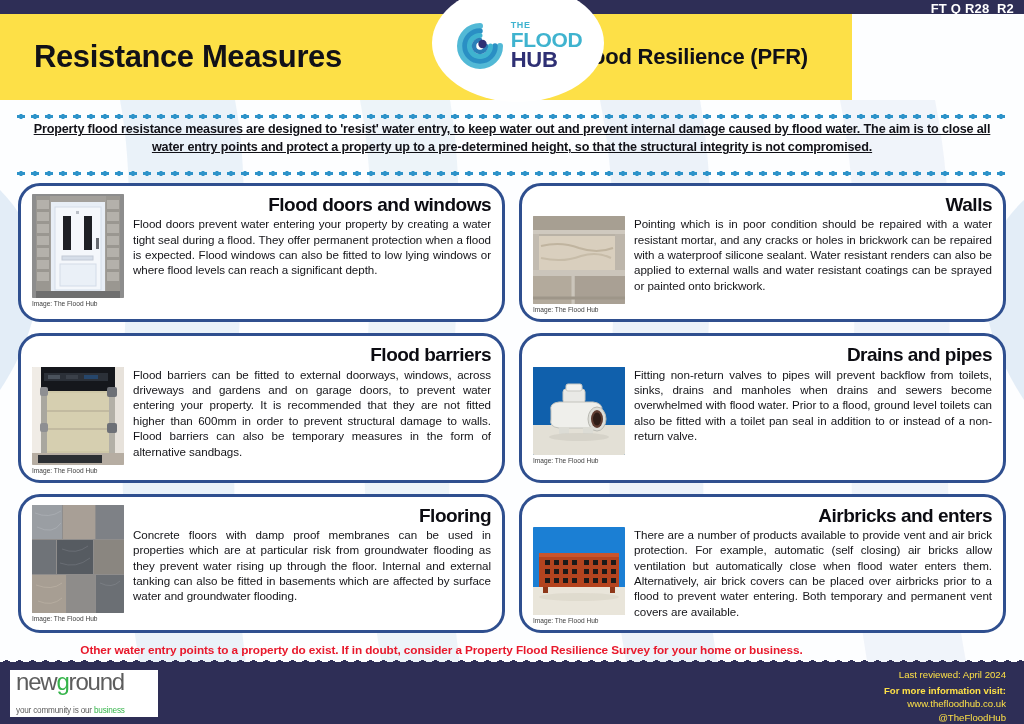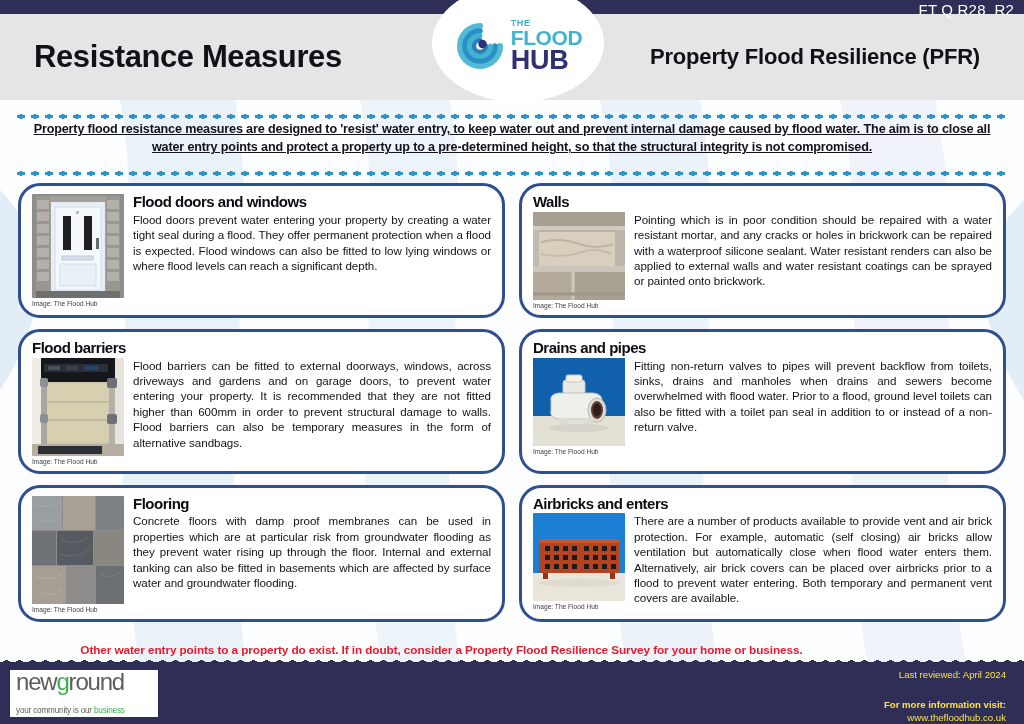--- a/index.html
+++ b/index.html
@@ -18,28 +18,28 @@
   
   .bg-waves { position: absolute; inset: 0; z-index: 0; pointer-events: none; }
 
   
   .topstrip {
     position: absolute; top: 0; left: 0; width: 1024px; height: 14px;
     background: #2e2e56; z-index: 5;
   }
   .doccode {
     position: absolute; top: 1px; right: 10px; z-index: 7;
-    color: #ffffff; font-size: 15px; font-weight: normal;
+    color: #ffffff; font-size: 13px; font-weight: bold;
     letter-spacing: .2px; white-space: pre;
   }
 
   
   .header {
-    position: absolute; top: 14px; left: 0; width: 1024px; height: 86px;
-    background: #e5e5e5; z-index: 4;
+    position: absolute; top: 14px; left: 0; width: 852px; height: 86px;
+    background: #fde047; z-index: 4;
     display: flex; align-items: center; padding-left: 32px;
   }
   .header-title {
     position: absolute; left: 34px; top: 50%; transform: translateY(-50%);
     font-size: 31px; font-weight: bold; color: #111118; letter-spacing: -0.4px;
   }
   .header-sub {
     position: absolute; right: 44px; top: 50%; transform: translateY(-50%);
     font-size: 22px; font-weight: bold; color: #101018; letter-spacing: -0.2px;
   }
@@ -49,21 +49,21 @@
     position: absolute; left: 432px; top: -16px;
     width: 172px; height: 118px; z-index: 6;
     background: #ffffff;
     border-radius: 50% / 50%;
     display: flex; align-items: center; justify-content: center;
   }
   .logo-inner { display: flex; align-items: center; gap: 5px; margin-top: 6px; }
   .logo-words { line-height: 1; }
   .logo-the { font-size: 9px; font-weight: bold; color: #3fb3cf; letter-spacing: .6px; }
   .logo-flood { font-size: 21px; font-weight: bold; color: #3fb3cf; letter-spacing: -.4px; line-height: .95; }
-  .logo-hub { font-size: 27px; font-weight: bold; color: #2f3074; letter-spacing: -.3px; line-height: .95; }
+  .logo-hub { font-size: 22px; font-weight: bold; color: #2f3074; letter-spacing: -.3px; line-height: .95; }
 
   
   .dots {
     position: absolute; left: 14px; width: 996px; height: 7px; z-index: 3;
     background-image: radial-gradient(#2e93c9 42%, transparent 44%);
     background-size: 14px 7px; background-repeat: repeat-x;
   }
   .dots-dark {
     position: absolute; left: 0; width: 1024px; height: 7px; z-index: 8;
     background-image: radial-gradient(#2e2e56 42%, transparent 44%);
@@ -93,21 +93,21 @@
     width: 92px; height: 104px; border-radius: 1px; overflow: hidden;
     position: relative; background: #c9c9c9;
   }
   .thumb svg { display: block; width: 100%; height: 100%; }
   .thumb-cap {
     font-size: 6.6px; color: #3c3c3c; margin-top: 2px;
     font-family: "Liberation Sans", sans-serif; white-space: nowrap;
   }
   .card-text { flex: 1 1 auto; min-width: 0; }
   .card-title {
-    text-align: left; font-size: 15px; font-weight: bold; color: #0c0c12;
+    text-align: right; font-size: 19px; font-weight: bold; color: #0c0c12;
     letter-spacing: -0.5px; line-height: 1.12; margin-bottom: 1px;
   }
   .card-desc {
     font-size: 11.6px; color: #141418; line-height: 1.33;
     text-align: justify; text-justify: inter-word; letter-spacing: -0.05px;
   }
   .card.has-top-title .card-body { margin-top: 0; }
 
   
   .rednote {
@@ -129,21 +129,21 @@
   .ng-word { font-size: 24px; color: #5d5d5d; letter-spacing: -1.2px; line-height: 1; }
   .ng-word .g { color: #35b44a; }
   .ng-tag { font-size: 8.2px; color: #5d5d5d; letter-spacing: -0.2px; margin-top: 12px; }
   .ng-tag .biz { color: #35b44a; }
 
   .foot-right {
     position: absolute; right: 18px; top: 6px; width: 300px;
     text-align: right; color: #fde047; line-height: 1.38;
   }
   .foot-rev { font-size: 9.6px; }
-  .foot-more { font-size: 9.6px; font-weight: bold; margin-top: 17px; }
+  .foot-more { font-size: 9.6px; font-weight: bold; margin-top: 3px; }
   .foot-url { font-size: 9.6px; }
   .foot-tw { font-size: 9.6px; }
 </style>
 </head>
 <body>
 
 <div id="page">
 
   <svg class="bg-waves" viewBox="0 0 1024 724" preserveAspectRatio="none">
     <rect x="0" y="0" width="1024" height="724" fill="#fdfeff"></rect>

